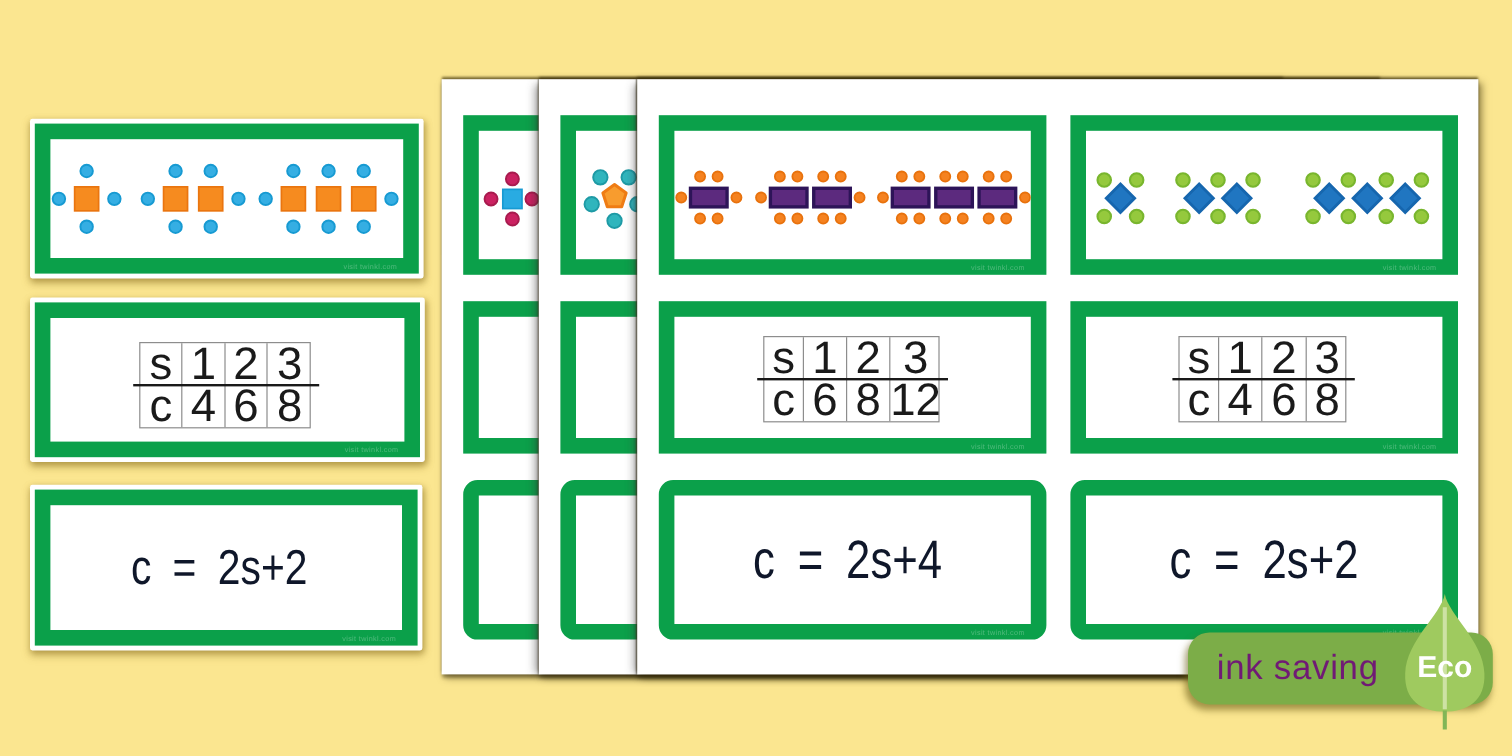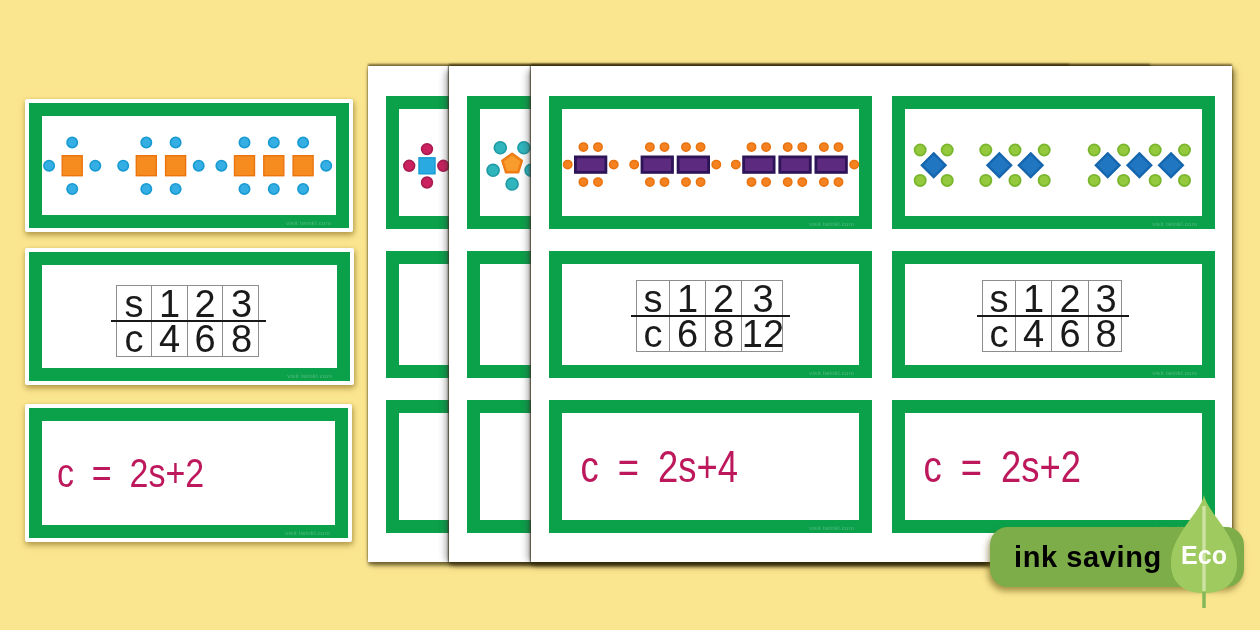--- a/index.html
+++ b/index.html
@@ -2,36 +2,36 @@
 <html><head><meta charset="utf-8">
 <style>
 * { margin:0; padding:0; box-sizing:border-box; }
 html,body { width:1260px; height:630px; overflow:hidden; }
 body { background:#fbe690; position:relative; font-family:"Liberation Sans",sans-serif; }
 .page { position:absolute; top:66px; width:701px; height:496px; background:#fff;
   box-shadow: 0 -2px 2px rgba(55,44,5,.65), 3px 3px 6px rgba(55,44,5,.5), 0 3px 3px rgba(35,28,0,.45); }
 .page2s { box-shadow: 0 -2px 2px rgba(55,44,5,.65), 3px 3px 6px rgba(55,44,5,.5), 0 3px 3px rgba(35,28,0,.45), -1px 0 1px rgba(70,70,70,.5), -6px 2px 7px -3px rgba(60,60,60,.45); }
 .pcard { position:absolute; width:323px; border:13px solid #0ba04a; background:#fff; }
 .c1 { left:18px; } .c2 { left:361px; }
-.r1 { top:30px; height:133px; } .r2 { top:185px; height:127px; } .r3 { top:334px; height:133px; }
+.r1 { top:30px; height:133px; } .r2 { top:185px; height:127px; } .r3 { top:334px; height:133px;border-radius:12px; }
 .ccard { position:absolute; left:25px; background:#fff; border-radius:2px;
   box-shadow: 1px 2px 5px rgba(150,124,44,.6), 0 4px 7px rgba(150,124,44,.35); }
 .cinner { position:absolute; left:4px; top:4px; right:4px; bottom:4px; border:13px solid #0ba04a; background:#fff; }
 .pcardwrap { position:absolute; left:0; top:0; right:0; bottom:0; }
 .vtable { display:grid; position:relative; grid-auto-rows:35px; background:#fff; border:1px solid #8d8d8d; }
 .cell { border-right:1px solid #8d8d8d; display:flex; align-items:center; justify-content:center;
   font-size:38px; color:#1a1a1a; line-height:1; padding-top:1px; }
 .cell:nth-child(4n) { border-right:none; }
 .midline { position:absolute; left:-6px; top:33.8px; height:2.6px; background:#191919; }
-.formula { position:absolute; left:0; right:0; top:0; bottom:0; display:flex; align-items:center; 
-  font-size:45px; color:#be185d; }
+.formula { position:absolute; left:0; right:0; top:0; bottom:0; display:flex; align-items:center; justify-content:center;
+  font-size:45px; color:#0f172a; }
 .formula span { display:inline-block; transform:scaleX(0.81); transform-origin:50% 50%; word-spacing:11px; }
 .wm { position:absolute; right:5px; bottom:-11px; font-size:6px; color:rgba(255,255,255,.27); letter-spacing:.3px; }
 .pillText { position:absolute; left:24px; top:0; height:100%; display:flex; align-items:center;
-  color:#000000; font-size:29px; letter-spacing:.6px;font-weight:bold; }
+  color:#701a75; font-size:29px; letter-spacing:.6px; }
 </style></head>
 <body>
 
 <div class="ccard" style="top:99px;width:328px;height:133px">
   <div class="cinner">
 <div class="pcardwrap">
         <svg width="294" height="99" viewBox="0 0 294 99" style="position:absolute;left:0;top:0">
 <g>
             <circle cx="7.1" cy="49.7" r="5.2" fill="#35aee3" stroke="#179ad2" stroke-width="1.6"></circle>
             <rect x="20.2" y="39.7" width="20.0" height="20.0" fill="#f68b1f" stroke="#ea750f" stroke-width="1.4"></rect>

